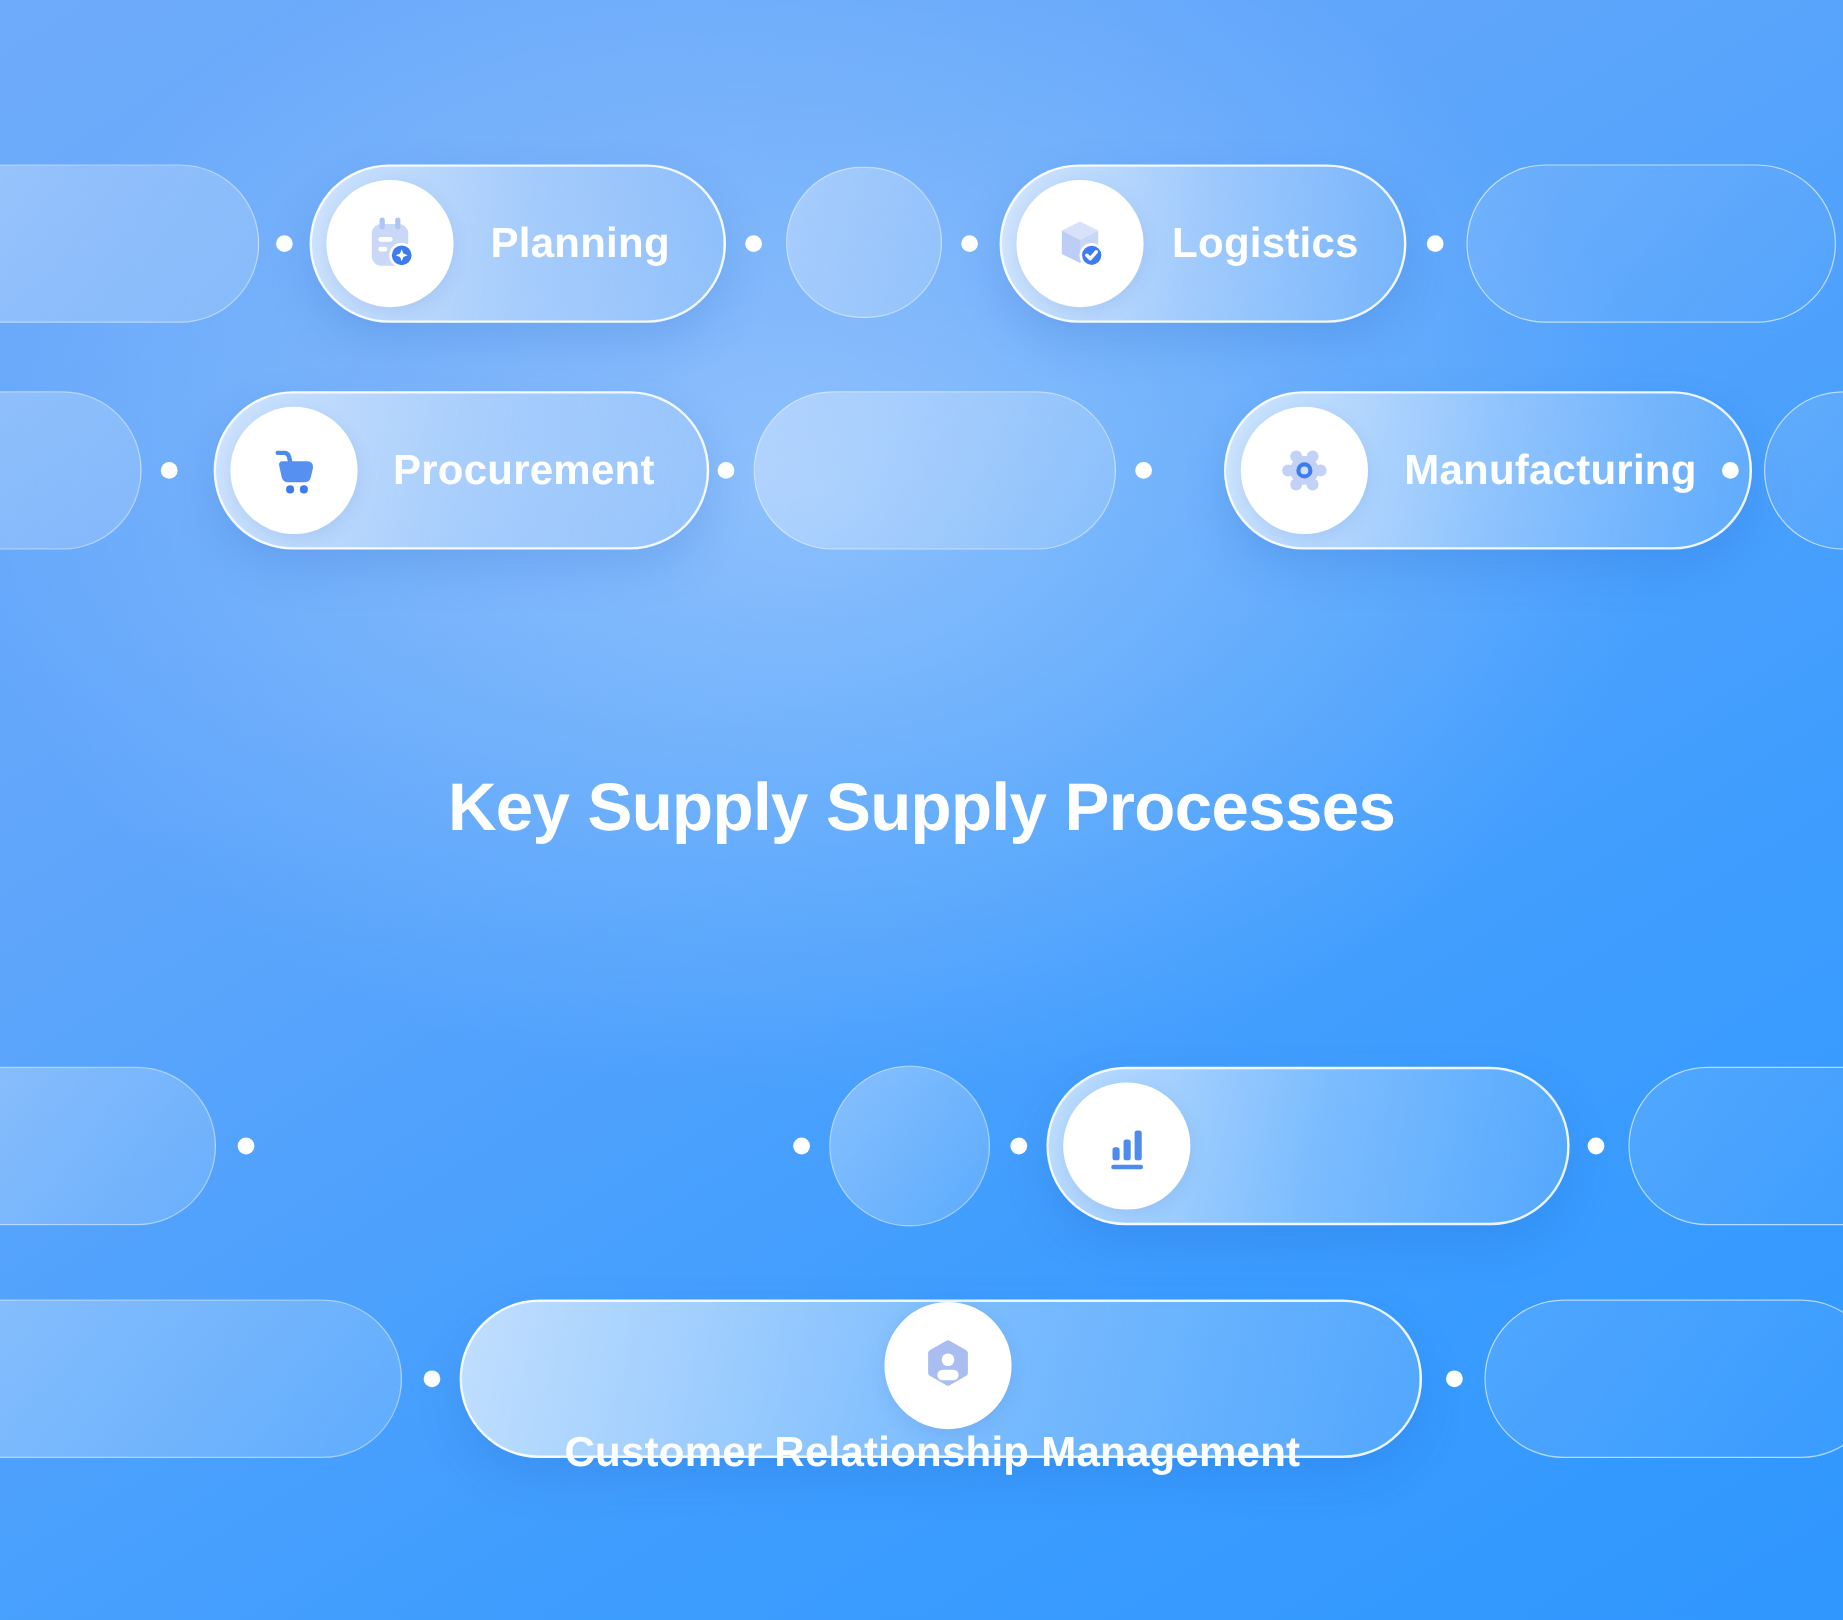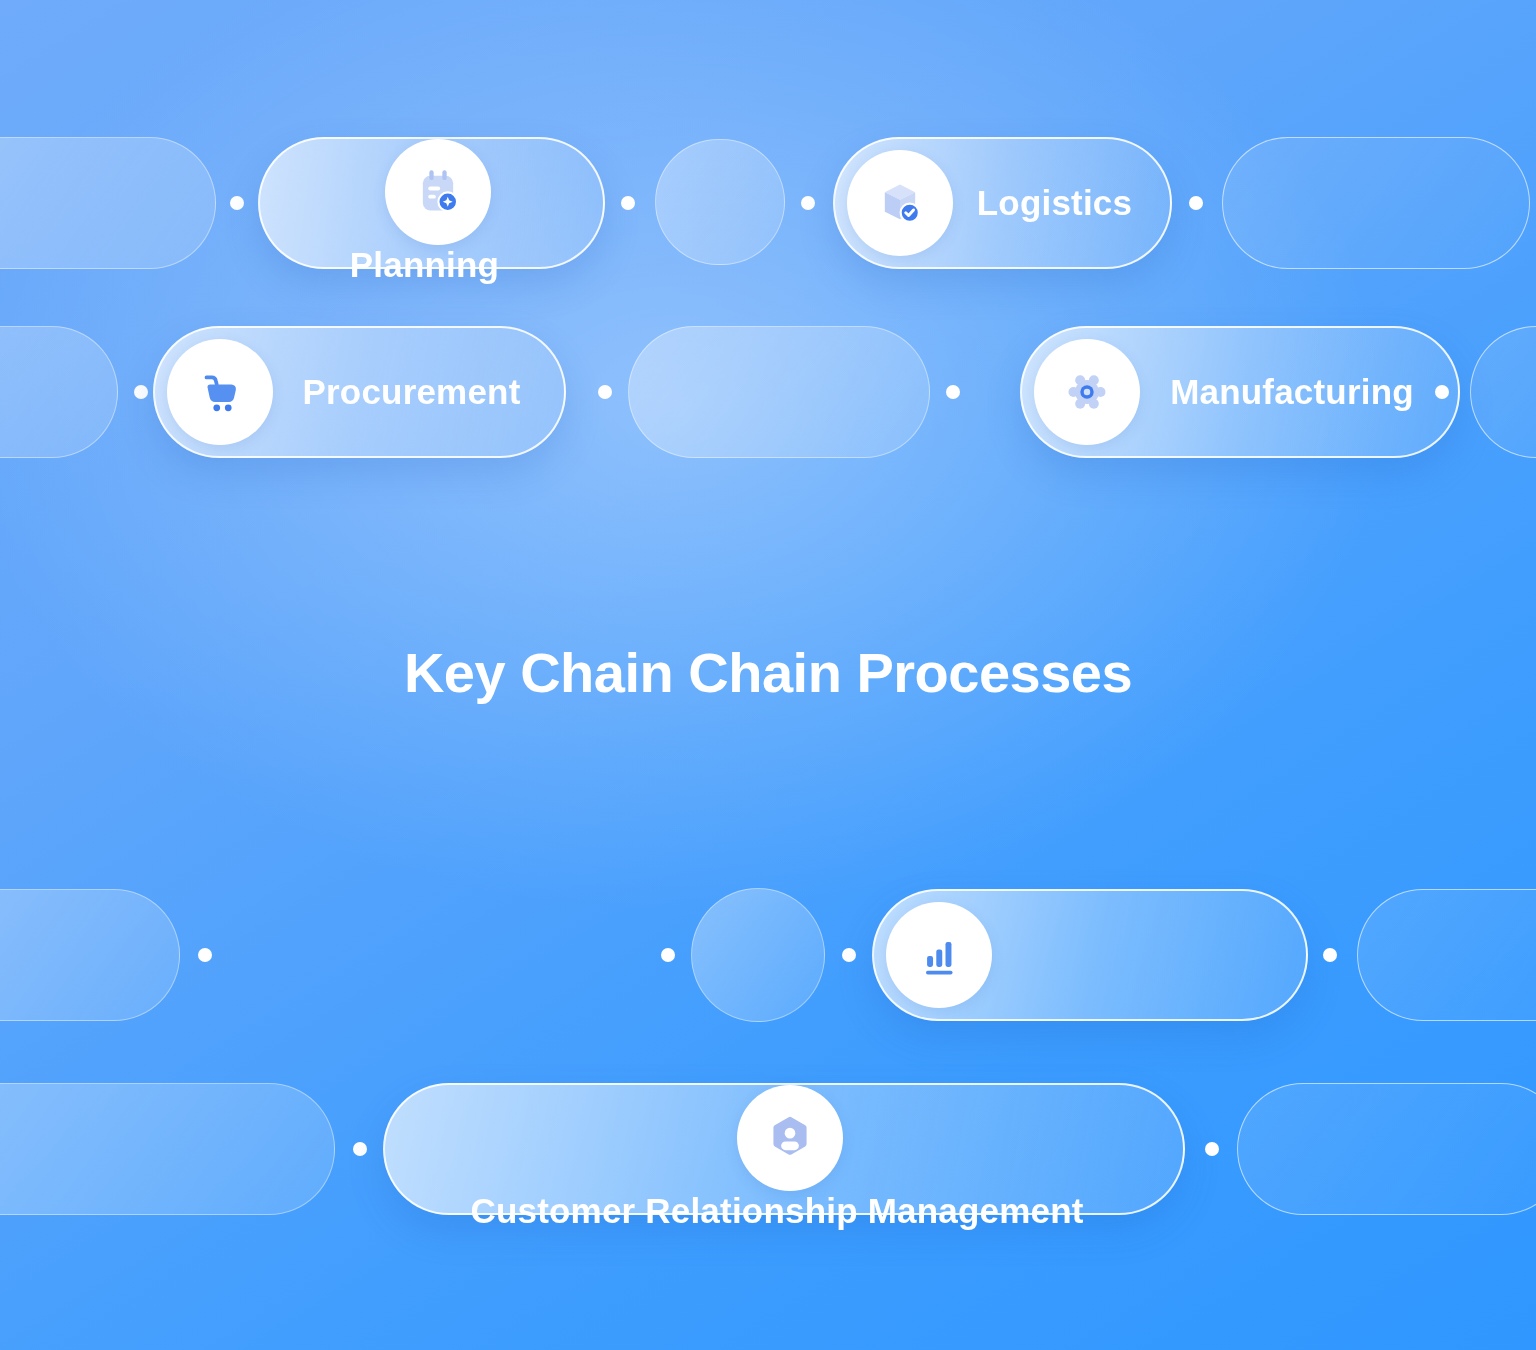--- a/index.html
+++ b/index.html
@@ -53,21 +53,21 @@
 </style>
 </head>
 <body>
 
 <div id="canvas">
 
   <div class="row" style="top:137px;">
     <div class="pill pill-ghost" style="left:-84px;width:300px;"></div>
     <div class="dot" style="left:230px;"></div>
 
-    <div class="pill pill-labeled" style="left:258px;width:347px;flex-direction:column;">
+    <div class="pill pill-labeled" style="left:258px;width:347px;">
       <div class="pill-circle">
         <svg width="52" height="52" viewBox="0 0 48 48">
           <rect x="10" y="9" width="28" height="32" rx="7" fill="#C9D8F7"></rect>
           <rect x="16" y="4" width="4" height="9" rx="2" fill="#AEC4F3"></rect>
           <rect x="28" y="4" width="4" height="9" rx="2" fill="#AEC4F3"></rect>
           <rect x="15" y="19" width="11" height="3.6" rx="1.8" fill="#FFFFFF"></rect>
           <rect x="15" y="26.5" width="7" height="3.6" rx="1.8" fill="#FFFFFF"></rect>
           <circle cx="33" cy="33" r="8.6" fill="#3D7BEE" stroke="#FFFFFF" stroke-width="2"></circle>
           <path d="M33 28.4 l1.3 3.3 3.3 1.3 -3.3 1.3 -1.3 3.3 -1.3 -3.3 -3.3 -1.3 3.3 -1.3 z" fill="#FFFFFF"></path>
         </svg>
@@ -93,21 +93,21 @@
     </div>
 
     <div class="dot" style="left:1189px;"></div>
     <div class="pill pill-outline" style="left:1222px;width:308px;"></div>
   </div>
 
   <div class="row" style="top:326px;">
     <div class="pill pill-ghost" style="left:-160px;width:278px;"></div>
     <div class="dot" style="left:134px;"></div>
 
-    <div class="pill pill-labeled" style="left:153px;width:413px;">
+    <div class="pill pill-labeled" style="left:178px;width:413px;">
       <div class="pill-circle">
         <svg width="52" height="52" viewBox="0 0 48 48">
           <path d="M11.5 10.5 h5 c1.8 0 3.2 1.1 3.6 2.9 l0.9 3.6" stroke="#4E8BEF" stroke-width="3.4" fill="none" stroke-linecap="round"></path>
           <path d="M15 17 h19.5 a4.2 4.2 0 0 1 4.1 5.1 l-1.6 7 a5.2 5.2 0 0 1 -5.1 4.1 h-12.3 a5.2 5.2 0 0 1 -5.1 -4.1 l-2 -9.2 a2.4 2.4 0 0 1 2.5 -2.9 z" fill="#5690F0"></path>
           <circle cx="21" cy="38.6" r="3.1" fill="#3D7BEE"></circle>
           <circle cx="31.6" cy="38.6" r="3.1" fill="#3D7BEE"></circle>
         </svg>
       </div>
       <div class="pill-label">Procurement</div>
     </div>
@@ -132,21 +132,21 @@
           <circle cx="24" cy="24" r="3" fill="#CFE0FA"></circle>
         </svg>
       </div>
       <div class="pill-label">Manufacturing</div>
     </div>
 
     <div class="dot" style="left:1435px;"></div>
     <div class="pill pill-outline" style="left:1470px;width:230px;"></div>
   </div>
 
-  <div id="title">Key Chain Chain Processes</div>
+  <div id="title">Key Supply Supply Processes</div>
 
   <div class="row" style="top:889px;">
     <div class="pill pill-ghost" style="left:-140px;width:320px;"></div>
     <div class="dot" style="left:198px;"></div>
 
 
     <div class="dot" style="left:661px;"></div>
     <div class="pill pill-ghost ghost-circle" style="left:691px;top:-1px;width:134px;height:134px;"></div>
     <div class="dot" style="left:842px;"></div>
 

